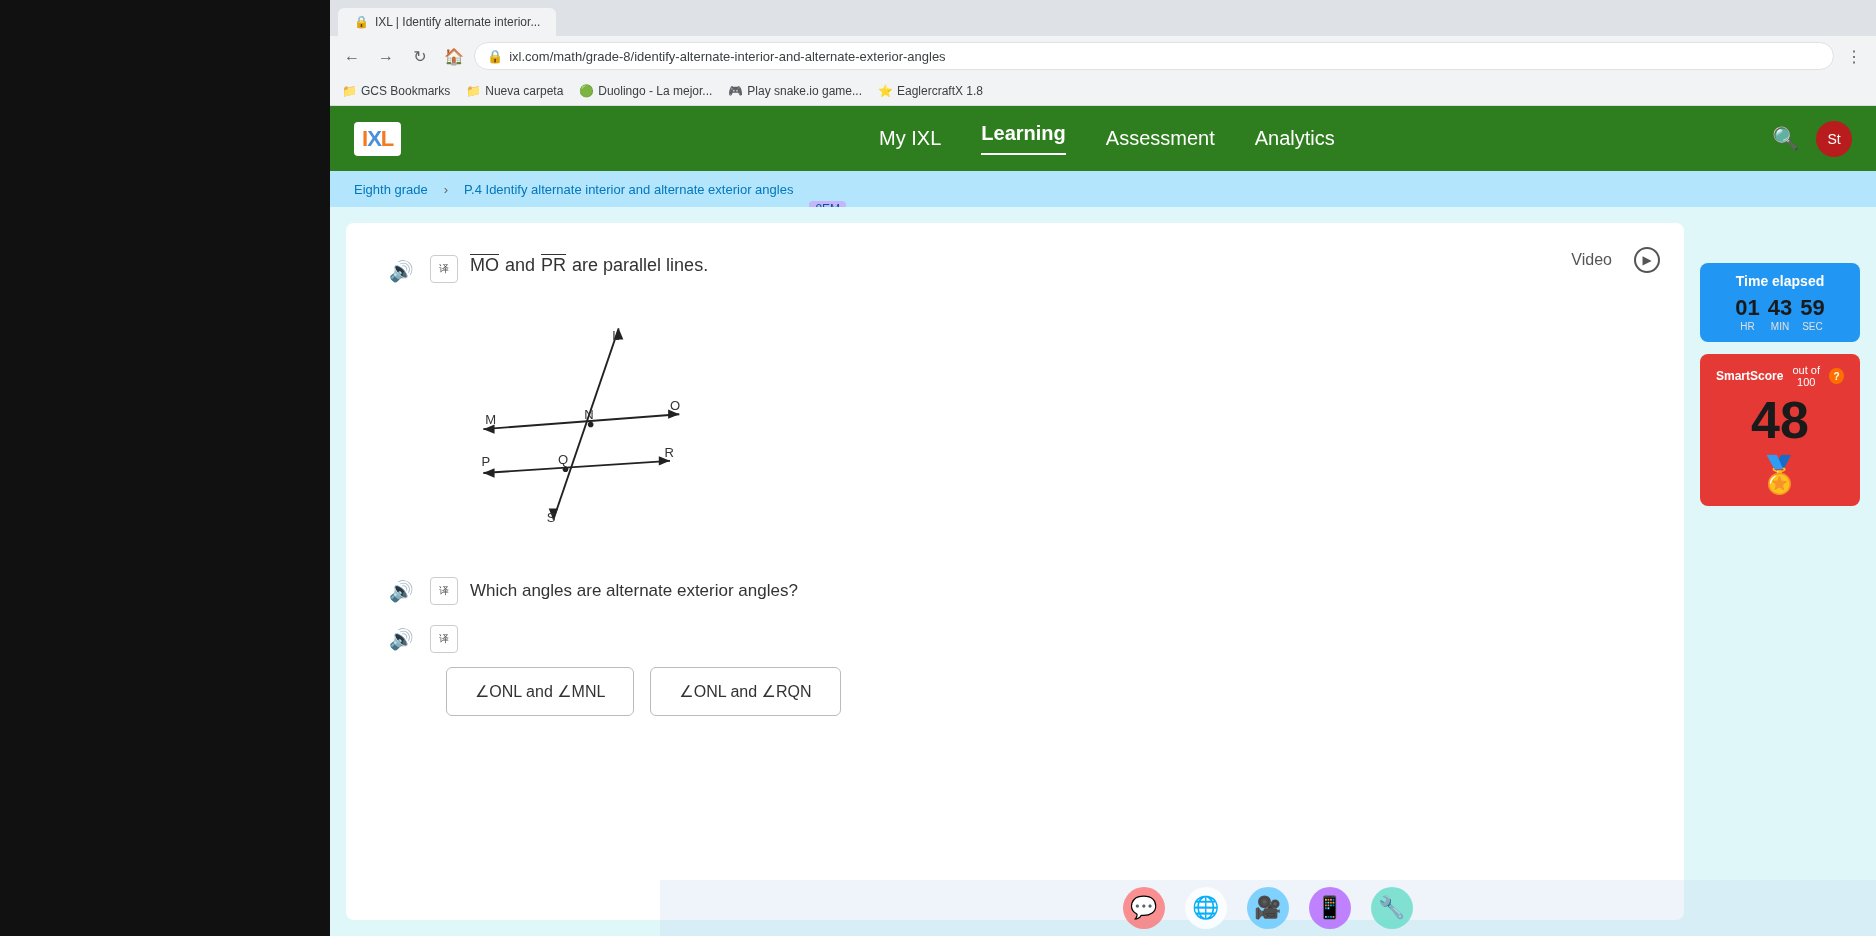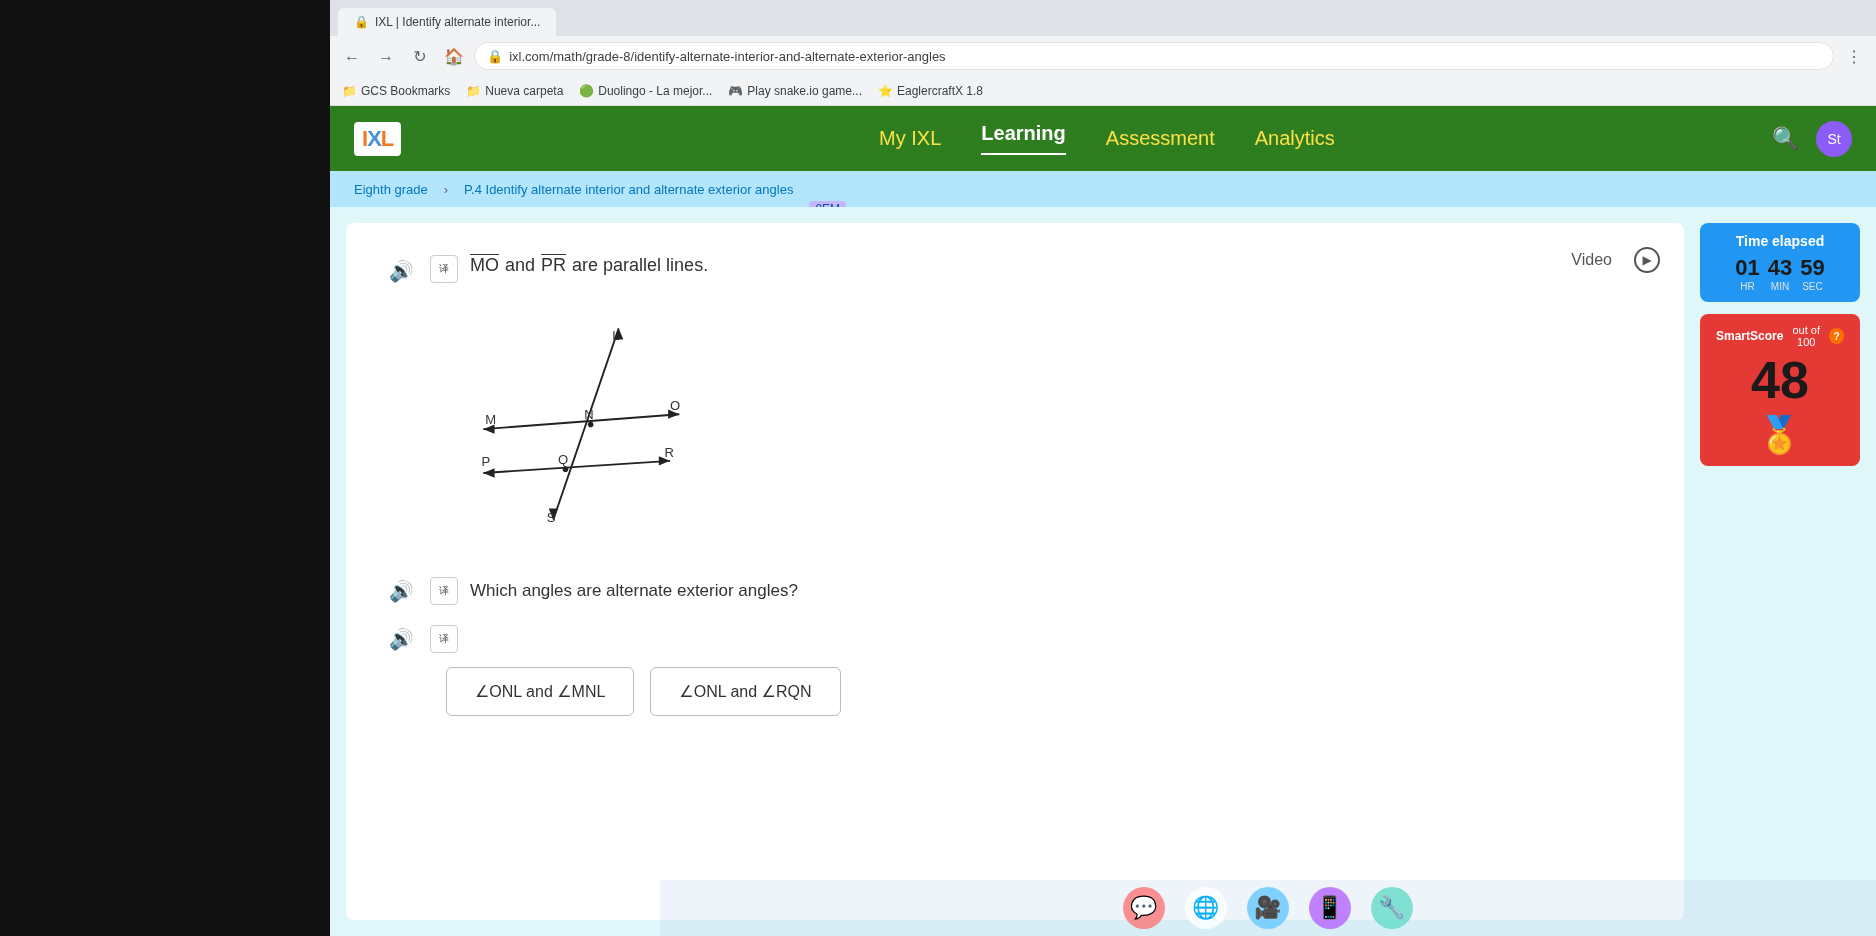--- a/index.html
+++ b/index.html
@@ -126,21 +126,21 @@
 
     .nav-links {
       display: flex;
       align-items: center;
       gap: 40px;
       flex: 1;
       justify-content: center;
     }
 
     .nav-link {
-      color: #fde047;
+      color: #ffffff;
       font-size: 20px;
       cursor: pointer;
       text-decoration: none;
     }
 
     .nav-link.active {
       color: white;
       font-weight: bold;
       border-bottom: 2px solid white;
       padding-bottom: 8px;
@@ -154,21 +154,21 @@
 
     .search-icon-btn {
       color: white;
       font-size: 22px;
       cursor: pointer;
     }
 
     .user-avatar {
       width: 36px; height: 36px;
       border-radius: 50%;
-      background: #8b5cf6;
+      background: #b91c1c;
       overflow: hidden;
       display: flex; align-items: center; justify-content: center;
       color: white;
       font-size: 14px;
     }
 
     
     .breadcrumb-bar {
       background: #b3e5fc;
       height: 36px;
@@ -346,20 +346,21 @@
       color: #1a1a1a;
       margin-top: 4px;
     }
 
     .time-elapsed-box {
       background: #2196f3;
       border-radius: 8px;
       padding: 10px 16px;
       text-align: center;
       color: white;
+      margin-top: 40px;
     }
 
     .te-label {
       font-size: 14px;
       font-weight: bold;
     }
 
     .time-display {
       display: flex;
       justify-content: center;

